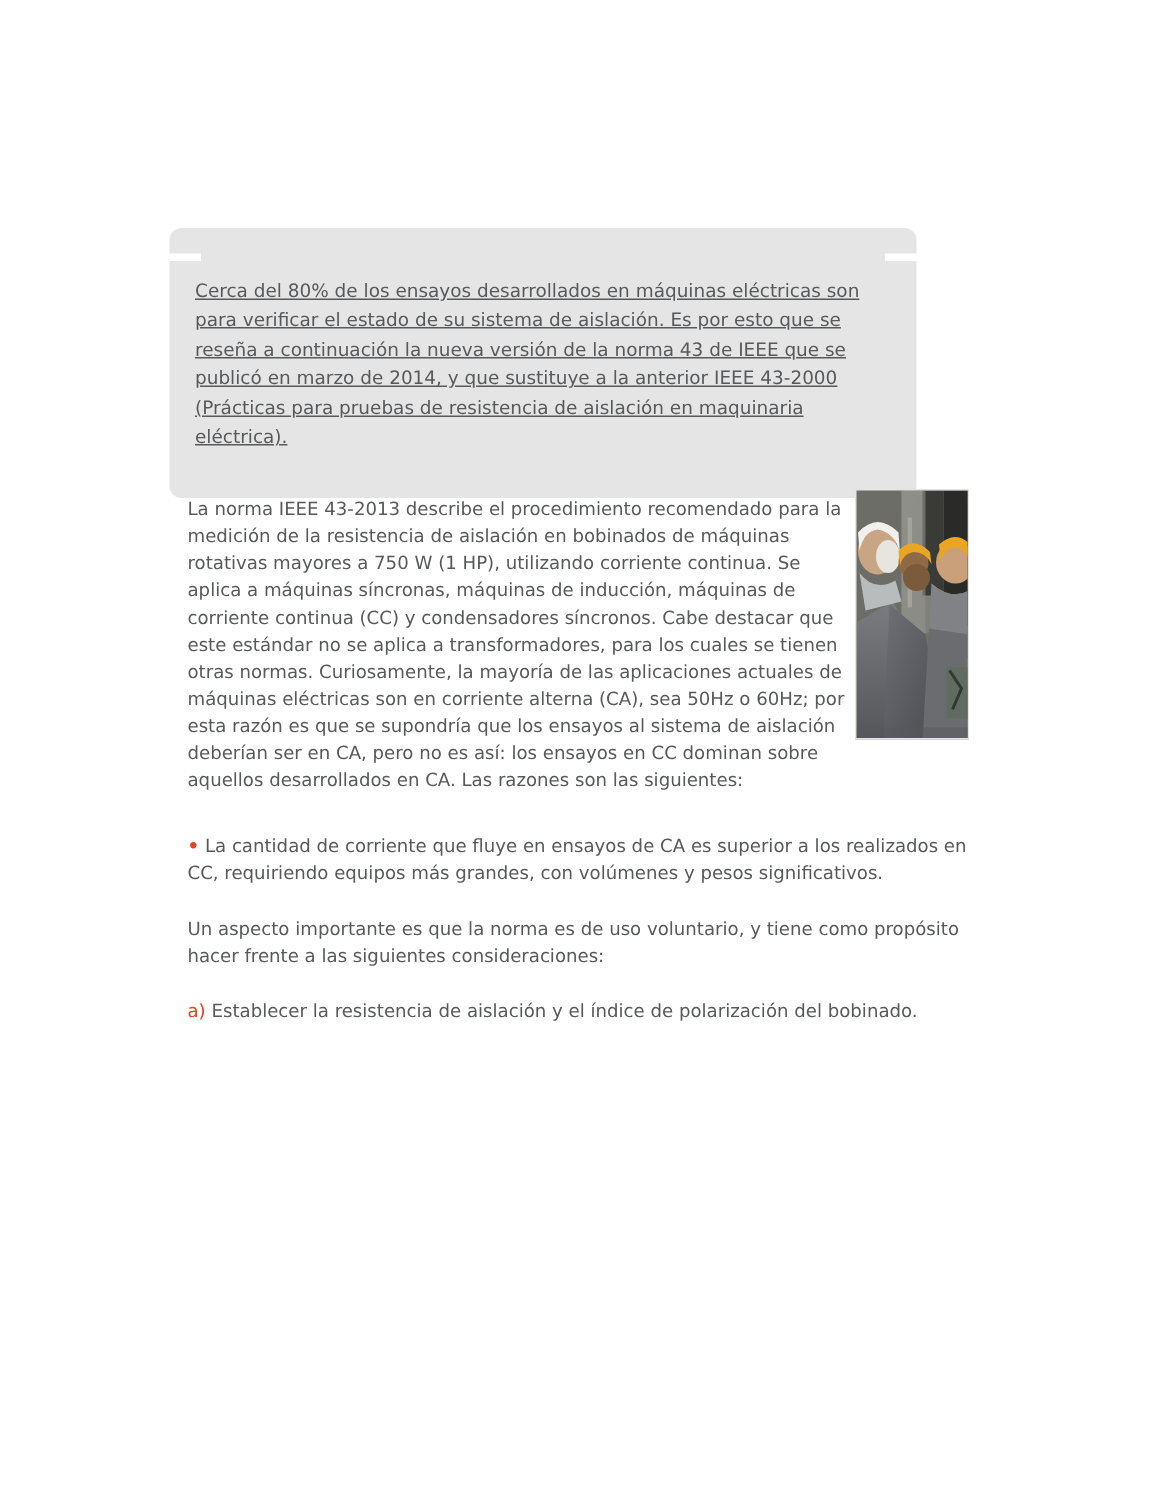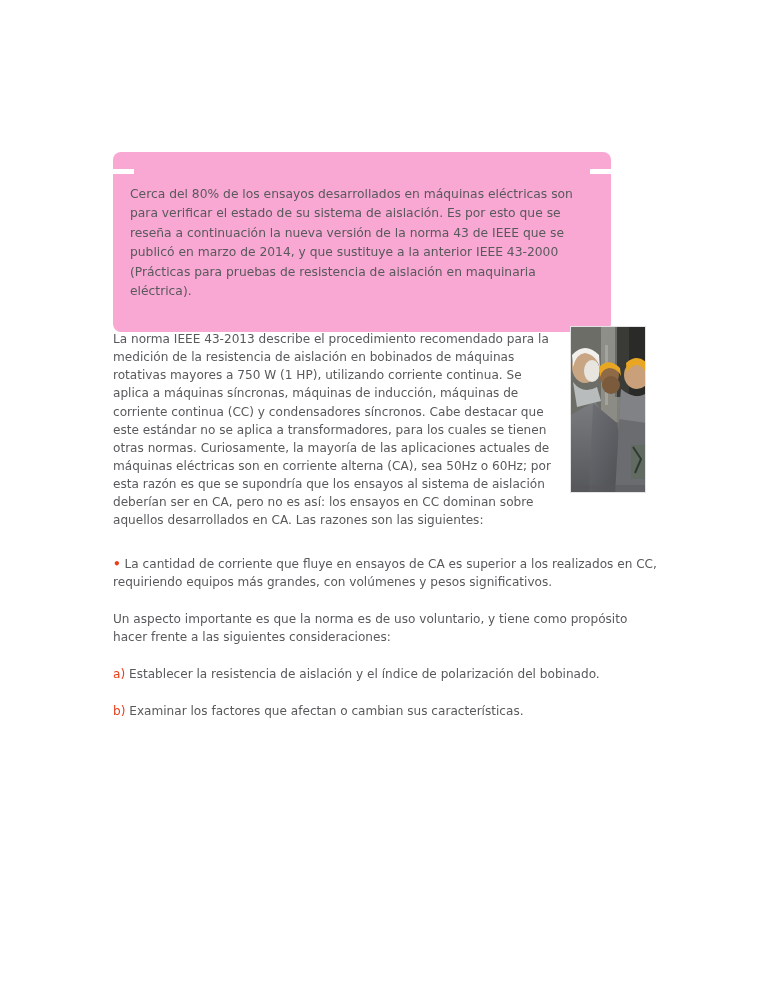--- a/index.html
+++ b/index.html
@@ -39,25 +39,26 @@
 
   
   .intro-wrap {
     position: absolute;
     left: 113px;
     top: 152px;
     width: 498px;
   }
   .intro-panel {
     position: relative;
-    background: #f9a8d4;
+    background: #e5e5e5;
     border-radius: 8px;
     padding: 33px 20px 30px 17px;
     box-sizing: border-box;
     min-height: 147px;
+    text-decoration: underline;
   }
   
   .intro-panel::before,
   .intro-panel::after {
     content: "";
     position: absolute;
     top: 17px;
     width: 21px;
     height: 5px;
     background: #ffffff;
@@ -98,21 +99,21 @@
   
   .content {
     position: absolute;
     left: 113px;
     top: 330px;
     width: 545px;
     font-size: 12.1px;
     line-height: 1.5;
     color: #58595b;
   }
-  .content p { margin: 0 0 13px 0; }
+  .content p { margin: 0 0 13px 12px; }
 
   
   .wrap-narrow { width: 447px; }
 
   .marker { color: #e8401c; }
   .bullet-dot { color: #e8401c; font-weight: bold; }
 
   .spacer-sm { height: 6px; }
 </style>
 </head>
@@ -187,21 +188,20 @@
     <div class="spacer-sm"></div>
 
     <p>Un aspecto importante es que la norma es de uso voluntario, y tiene como propósito hacer frente a las siguientes consideraciones:</p>
 
     <div class="spacer-sm"></div>
 
     <p><span class="marker">a)</span> <span>Establecer la resistencia de aislación y el índice de polarización del bobinado.</span></p>
 
     <div class="spacer-sm"></div>
 
-    <p><span class="marker">b)</span> <span>Examinar los factores que afectan o cambian sus características.</span></p>
 
     <div class="spacer-sm"></div>
 
 
     <div class="spacer-sm"></div>
 
 
     <div class="spacer-sm"></div>
 
 

